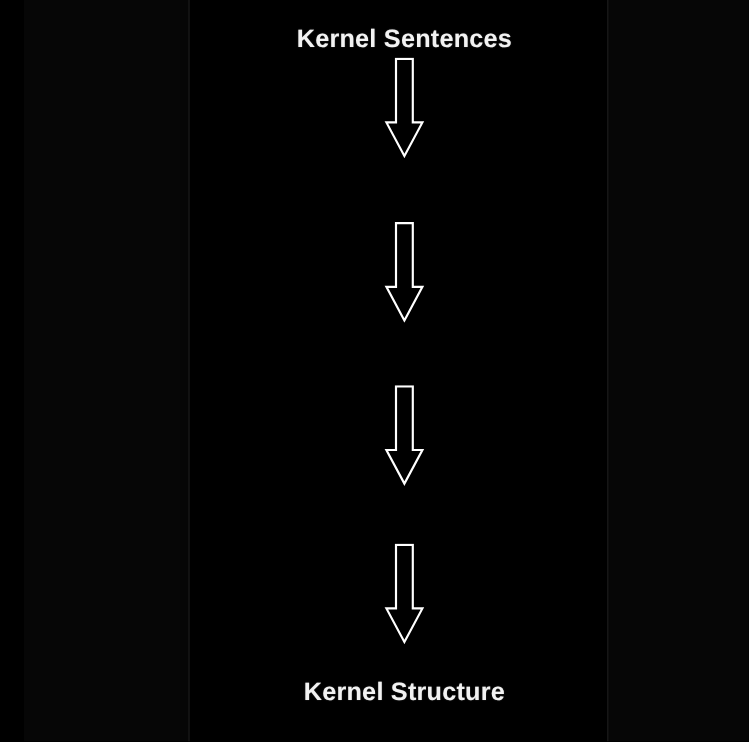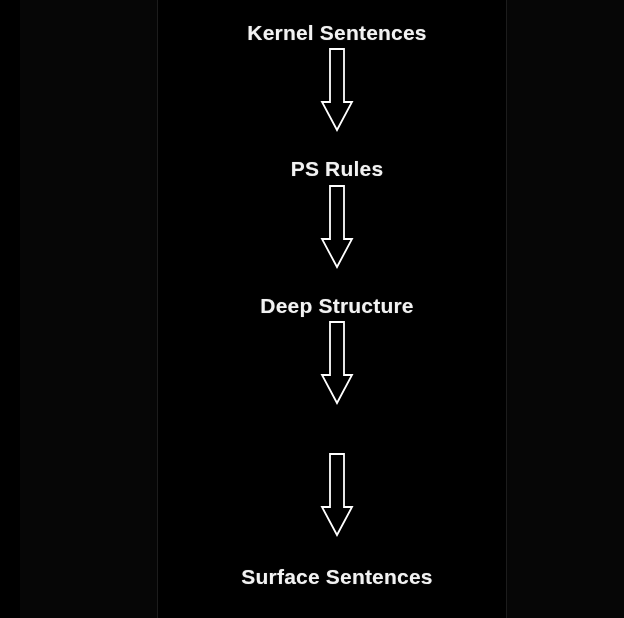--- a/index.html
+++ b/index.html
@@ -69,38 +69,36 @@
   <div class="side-bar right"></div>
 
   <div class="flow-label pos-step-1">Kernel Sentences</div>
 
   <div class="flow-arrow pos-arrow-1">
     <svg width="34" height="84" viewBox="0 0 34 84" xmlns="http://www.w3.org/2000/svg">
       <path d="M10 1 H24 V54 H32 L17 82 L2 54 H10 Z" fill="#000000" stroke="#ffffff" stroke-width="1.8" stroke-linejoin="miter"></path>
     </svg>
   </div>
 
-  <div class="flow-label pos-step-2">PS Rules</div>
 
   <div class="flow-arrow pos-arrow-2">
     <svg width="34" height="84" viewBox="0 0 34 84" xmlns="http://www.w3.org/2000/svg">
       <path d="M10 1 H24 V54 H32 L17 82 L2 54 H10 Z" fill="#000000" stroke="#ffffff" stroke-width="1.8" stroke-linejoin="miter"></path>
     </svg>
   </div>
 
-  <div class="flow-label pos-step-3">Deep Structure</div>
 
   <div class="flow-arrow pos-arrow-3">
     <svg width="34" height="84" viewBox="0 0 34 84" xmlns="http://www.w3.org/2000/svg">
       <path d="M10 1 H24 V54 H32 L17 82 L2 54 H10 Z" fill="#000000" stroke="#ffffff" stroke-width="1.8" stroke-linejoin="miter"></path>
     </svg>
   </div>
 
 
   <div class="flow-arrow pos-arrow-4">
     <svg width="34" height="84" viewBox="0 0 34 84" xmlns="http://www.w3.org/2000/svg">
       <path d="M10 1 H24 V54 H32 L17 82 L2 54 H10 Z" fill="#000000" stroke="#ffffff" stroke-width="1.8" stroke-linejoin="miter"></path>
     </svg>
   </div>
 
-  <div class="flow-label pos-step-5">Surface Sentences</div>
+  <div class="flow-label pos-step-5">Kernel Structure</div>
 
 </div>
 
 </body></html>

